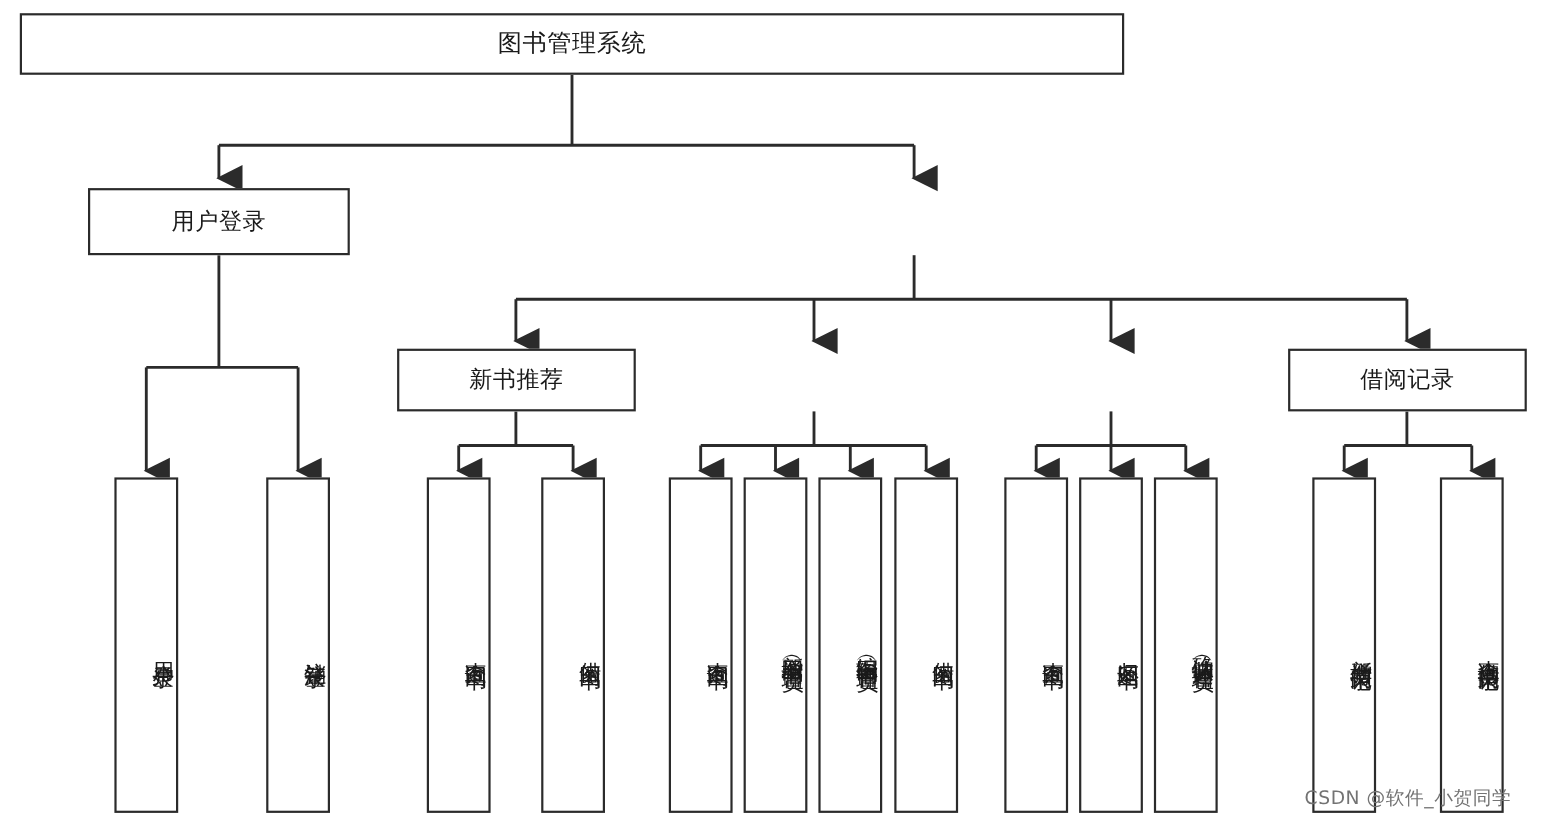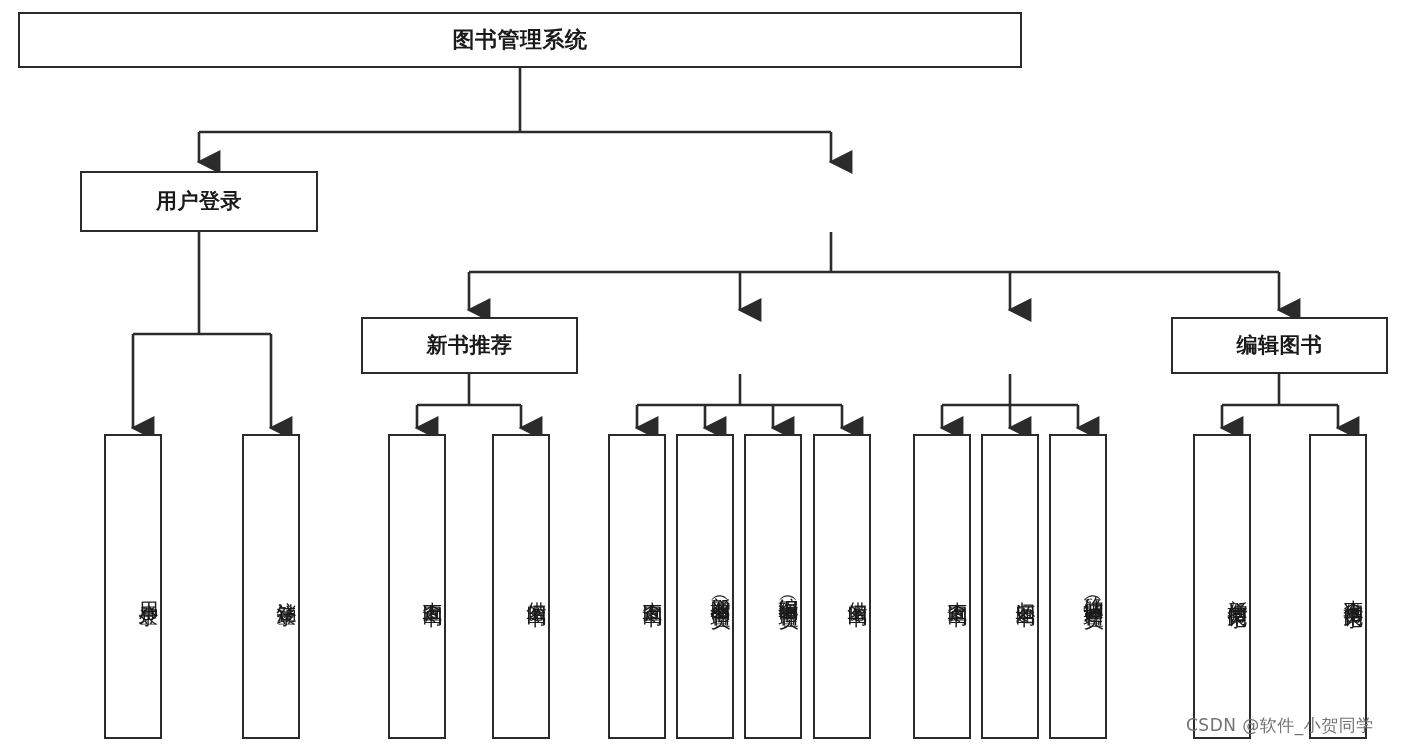--- a/index.html
+++ b/index.html
@@ -32,21 +32,20 @@
     display: flex;
     align-items: center;
     justify-content: center;
     color: #1a1a1a;
   }
   .node-h {
     font-size: 21px;
     letter-spacing: 0.5px;
     line-height: 1.1;
     white-space: nowrap;
-    font-weight: bold;
   }
   .node-root {
     font-size: 22px;
   }
   .node-v {
     writing-mode: vertical-rl;
     text-orientation: upright;
     -webkit-writing-mode: vertical-rl;
     font-size: 20px;
     letter-spacing: 2px;
@@ -134,21 +133,21 @@
   </div>
 
   <div class="node node-h" style="left:80px; top:171px; width:238px; height:61px;">
     <span>用户登录</span>
   </div>
 
   <div class="node node-h" style="left:361px; top:317px; width:217px; height:57px;">
     <span>新书推荐</span>
   </div>
   <div class="node node-h" style="left:1171px; top:317px; width:217px; height:57px;">
-    <span>编辑图书</span>
+    <span>借阅记录</span>
   </div>
 
   <div class="node node-v" style="left:104px; top:434px; width:58px; height:305px;">
     <span class="vtext">用户登录</span>
   </div>
   <div class="node node-v" style="left:242px; top:434px; width:58px; height:305px;">
     <span class="vtext">注销登录</span>
   </div>
 
   <div class="node node-v" style="left:388px; top:434px; width:58px; height:305px;">

